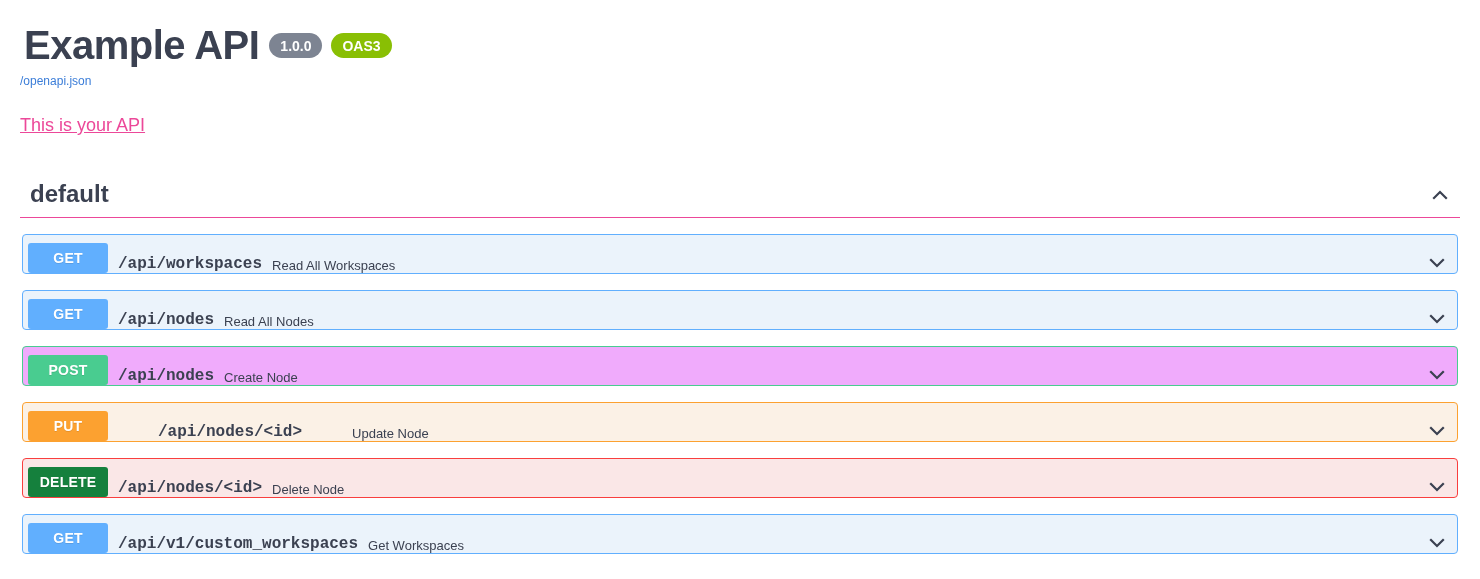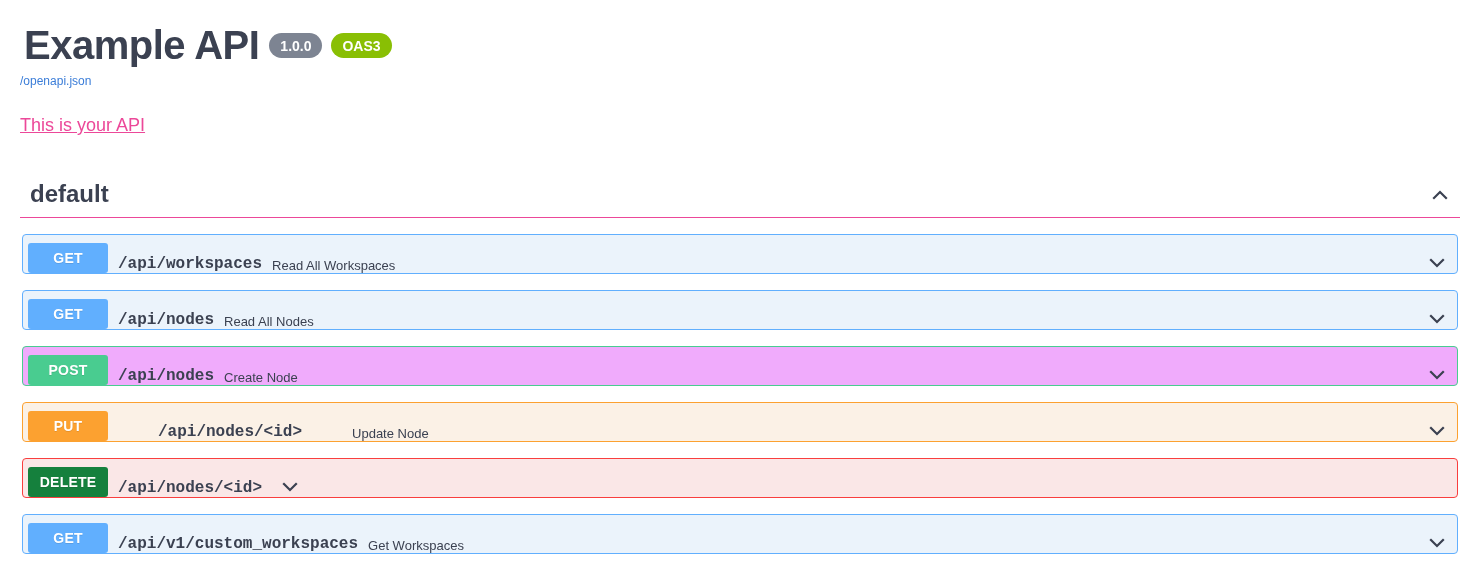--- a/index.html
+++ b/index.html
@@ -242,20 +242,21 @@
           <span class="method-badge">PUT</span>
           <span class="op-path">/api/nodes/&lt;id&gt;</span>
           <span class="op-summary">Update Node</span>
           <span class="op-chevron"><svg width="20" height="20" viewBox="0 0 20 20" aria-hidden="true">
               <path d="M4 7 L10 13 L16 7" fill="none" stroke="#3b4151" stroke-width="2.2" stroke-linecap="square"></path>
             </svg></span>
         </li>
         <li class="op-row m-delete">
           <span class="method-badge">DELETE</span>
           <span class="op-path">/api/nodes/&lt;id&gt;</span>
+          <span class="op-summary">Delete Node</span>
           <span class="op-chevron"><svg width="20" height="20" viewBox="0 0 20 20" aria-hidden="true">
               <path d="M4 7 L10 13 L16 7" fill="none" stroke="#3b4151" stroke-width="2.2" stroke-linecap="square"></path>
             </svg></span>
         </li>
         <li class="op-row m-get">
           <span class="method-badge">GET</span>
           <span class="op-path">/api/v1/custom_workspaces</span>
           <span class="op-summary">Get Workspaces</span>
           <span class="op-chevron"><svg width="20" height="20" viewBox="0 0 20 20" aria-hidden="true">
               <path d="M4 7 L10 13 L16 7" fill="none" stroke="#3b4151" stroke-width="2.2" stroke-linecap="square"></path>

